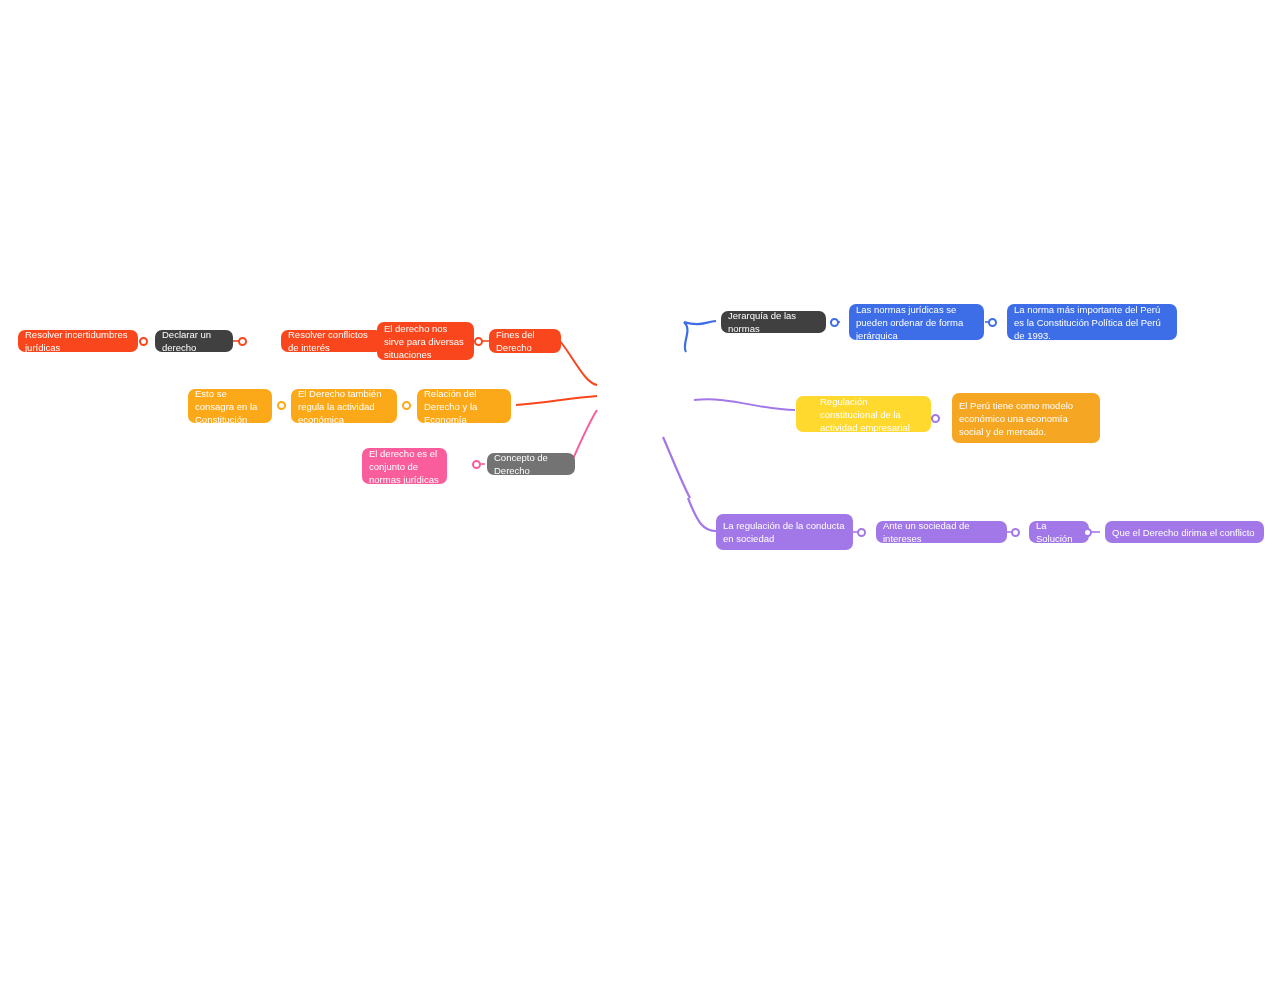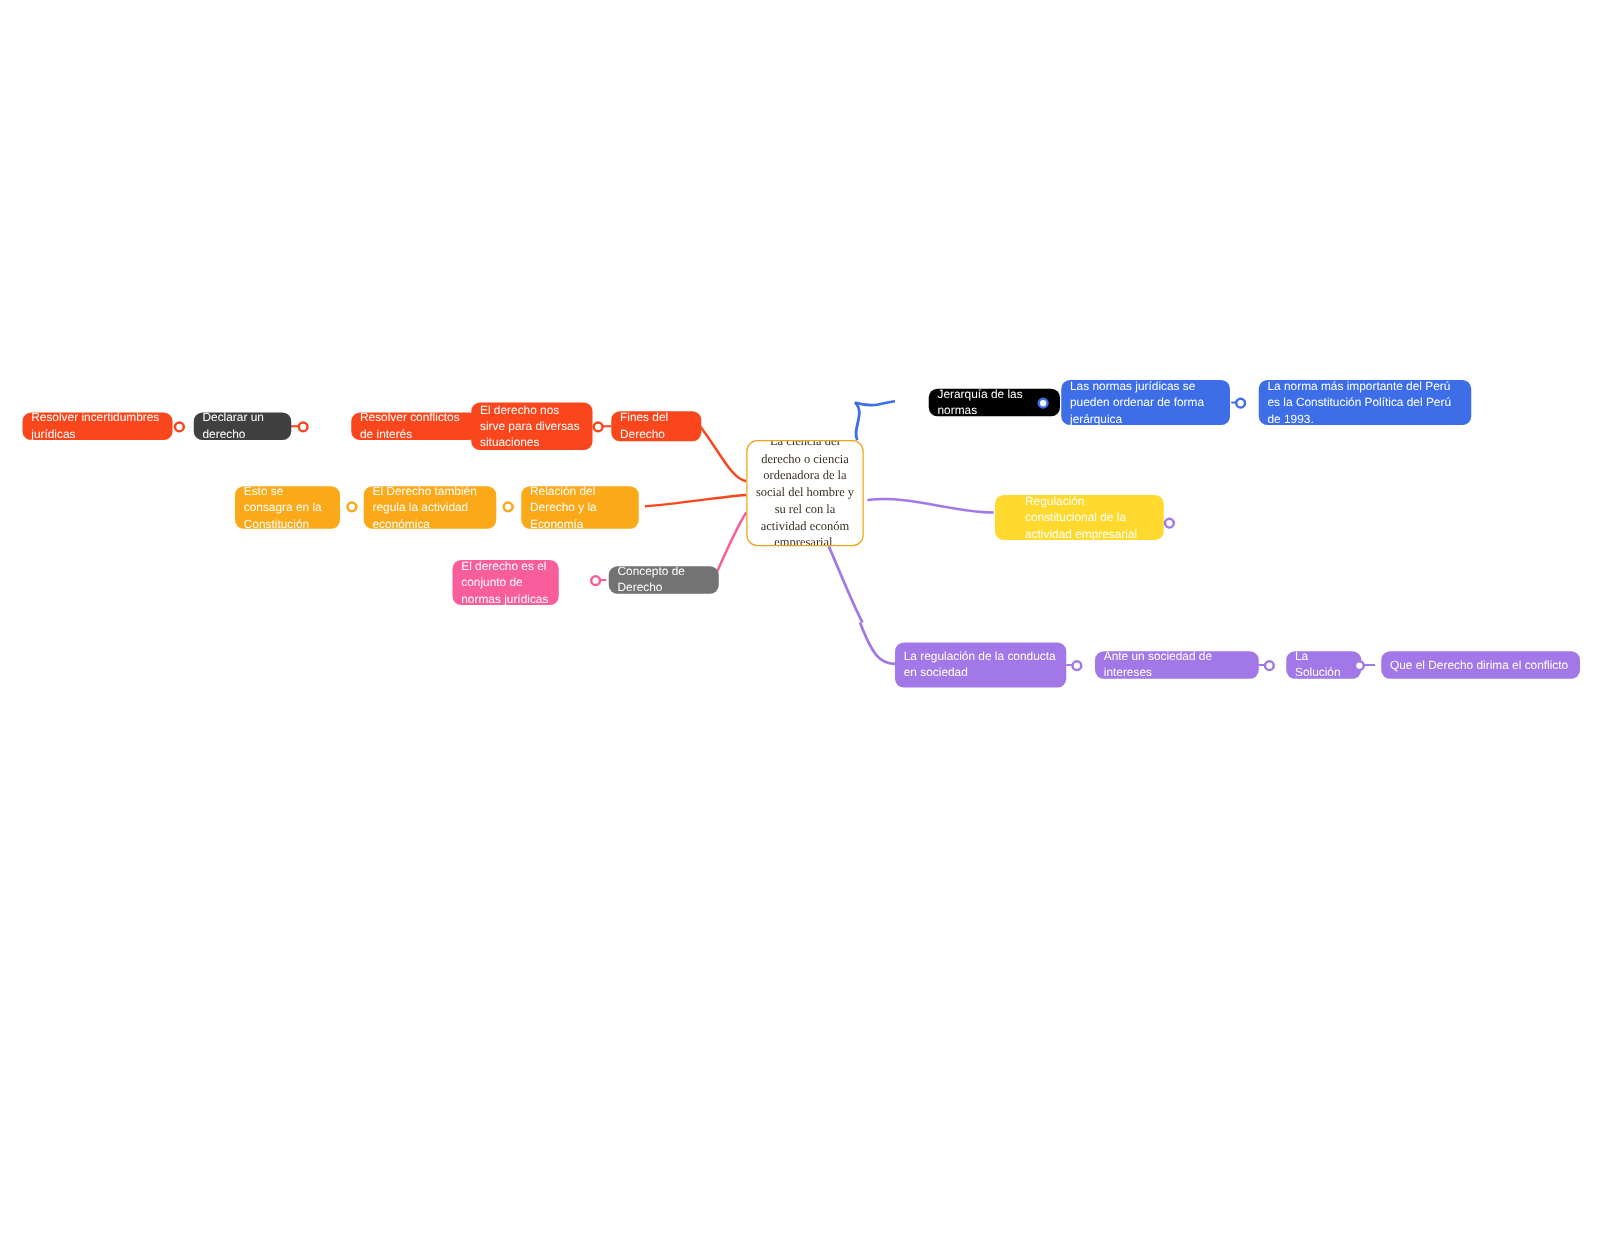--- a/index.html
+++ b/index.html
@@ -86,23 +86,20 @@
     <path d="M 694 400 C 730 396 760 410 795 410" stroke="#A278E8" stroke-width="2" fill="none"></path>
     <path d="M 931 418 L 940 418" stroke="#A278E8" stroke-width="1.6" fill="none"></path>
 
     <path d="M 663 437 C 673 460 682 483 690 498" stroke="#A278E8" stroke-width="2.2" fill="none"></path>
     <path d="M 688 498 C 698 524 704 531 716 531" stroke="#A278E8" stroke-width="2.2" fill="none"></path>
     <path d="M 853 532 L 863 532" stroke="#A278E8" stroke-width="1.6" fill="none"></path>
     <path d="M 1003 532 L 1012 532" stroke="#A278E8" stroke-width="1.6" fill="none"></path>
     <path d="M 1090 532 L 1100 532" stroke="#A278E8" stroke-width="1.6" fill="none"></path>
   </svg>
 
-  <div class="node center" style="left:597px; top:352px; width:94px; height:85px;">
-    <span>La ciencia del derecho o ciencia ordenadora de la social del hombre y su rel con la actividad económ empresarial.</span>
-  </div>
 
   <div class="node" style="left:489px; top:329px; width:72px; height:24px; background:#F9461C;">
     <span>Fines del Derecho</span>
   </div>
   <div class="conn" style="left:474px; top:337px; border-color:#F9461C;"></div>
 
   <div class="node" style="left:377px; top:322px; width:97px; height:38px; background:#F9461C;">
     <span>El derecho nos sirve para diversas situaciones</span>
   </div>
   <div class="conn" style="left:362px; top:337px; border-color:#F9461C;"></div>
@@ -137,39 +134,42 @@
 
   <div class="node" style="left:487px; top:453px; width:88px; height:22px; background:#737373;">
     <span>Concepto de Derecho</span>
   </div>
   <div class="conn" style="left:472px; top:460px; border-color:#F95D9B;"></div>
 
   <div class="node" style="left:362px; top:448px; width:85px; height:36px; background:#F95D9B;">
     <span>El derecho es el conjunto de normas jurídicas</span>
   </div>
 
-  <div class="node" style="left:721px; top:311px; width:105px; height:22px; background:#000000;margin-left:22px;">
+  <div class="node" style="left:721px; top:311px; width:105px; height:22px; background:#404040;">
     <span>Jerarquía de las normas</span>
   </div>
   <div class="conn" style="left:830px; top:318px; border-color:#3D6EE8;"></div>
 
   <div class="node" style="left:849px; top:304px; width:135px; height:36px; background:#3D6EE8;">
     <span>Las normas jurídicas se pueden ordenar de forma jerárquica</span>
   </div>
   <div class="conn" style="left:988px; top:318px; border-color:#3D6EE8;"></div>
 
   <div class="node" style="left:1007px; top:304px; width:170px; height:36px; background:#3D6EE8;">
     <span>La norma más importante del Perú es la Constitución Política del Perú de 1993.</span>
   </div>
 
   <div class="node" style="left:796px; top:396px; width:135px; height:36px; background:#FFD92E;padding-left:24px;">
     <span>Regulación constitucional de la actividad empresarial</span>
   </div>
   <div class="conn" style="left:931px; top:414px; border-color:#A278E8;"></div>
 
+  <div class="node" style="left:952px; top:393px; width:148px; height:50px; background:#F5A623;">
+    <span>El Perú tiene como modelo económico una economía social y de mercado.</span>
+  </div>
 
   <div class="node" style="left:716px; top:514px; width:137px; height:36px; background:#A278E8;justify-content:flex-end;">
     <span>La regulación de la conducta en sociedad</span>
   </div>
   <div class="conn" style="left:857px; top:528px; border-color:#A278E8;"></div>
 
   <div class="node" style="left:876px; top:521px; width:131px; height:22px; background:#A278E8;">
     <span>Ante un sociedad de intereses</span>
   </div>
   <div class="conn" style="left:1011px; top:528px; border-color:#A278E8;"></div>

